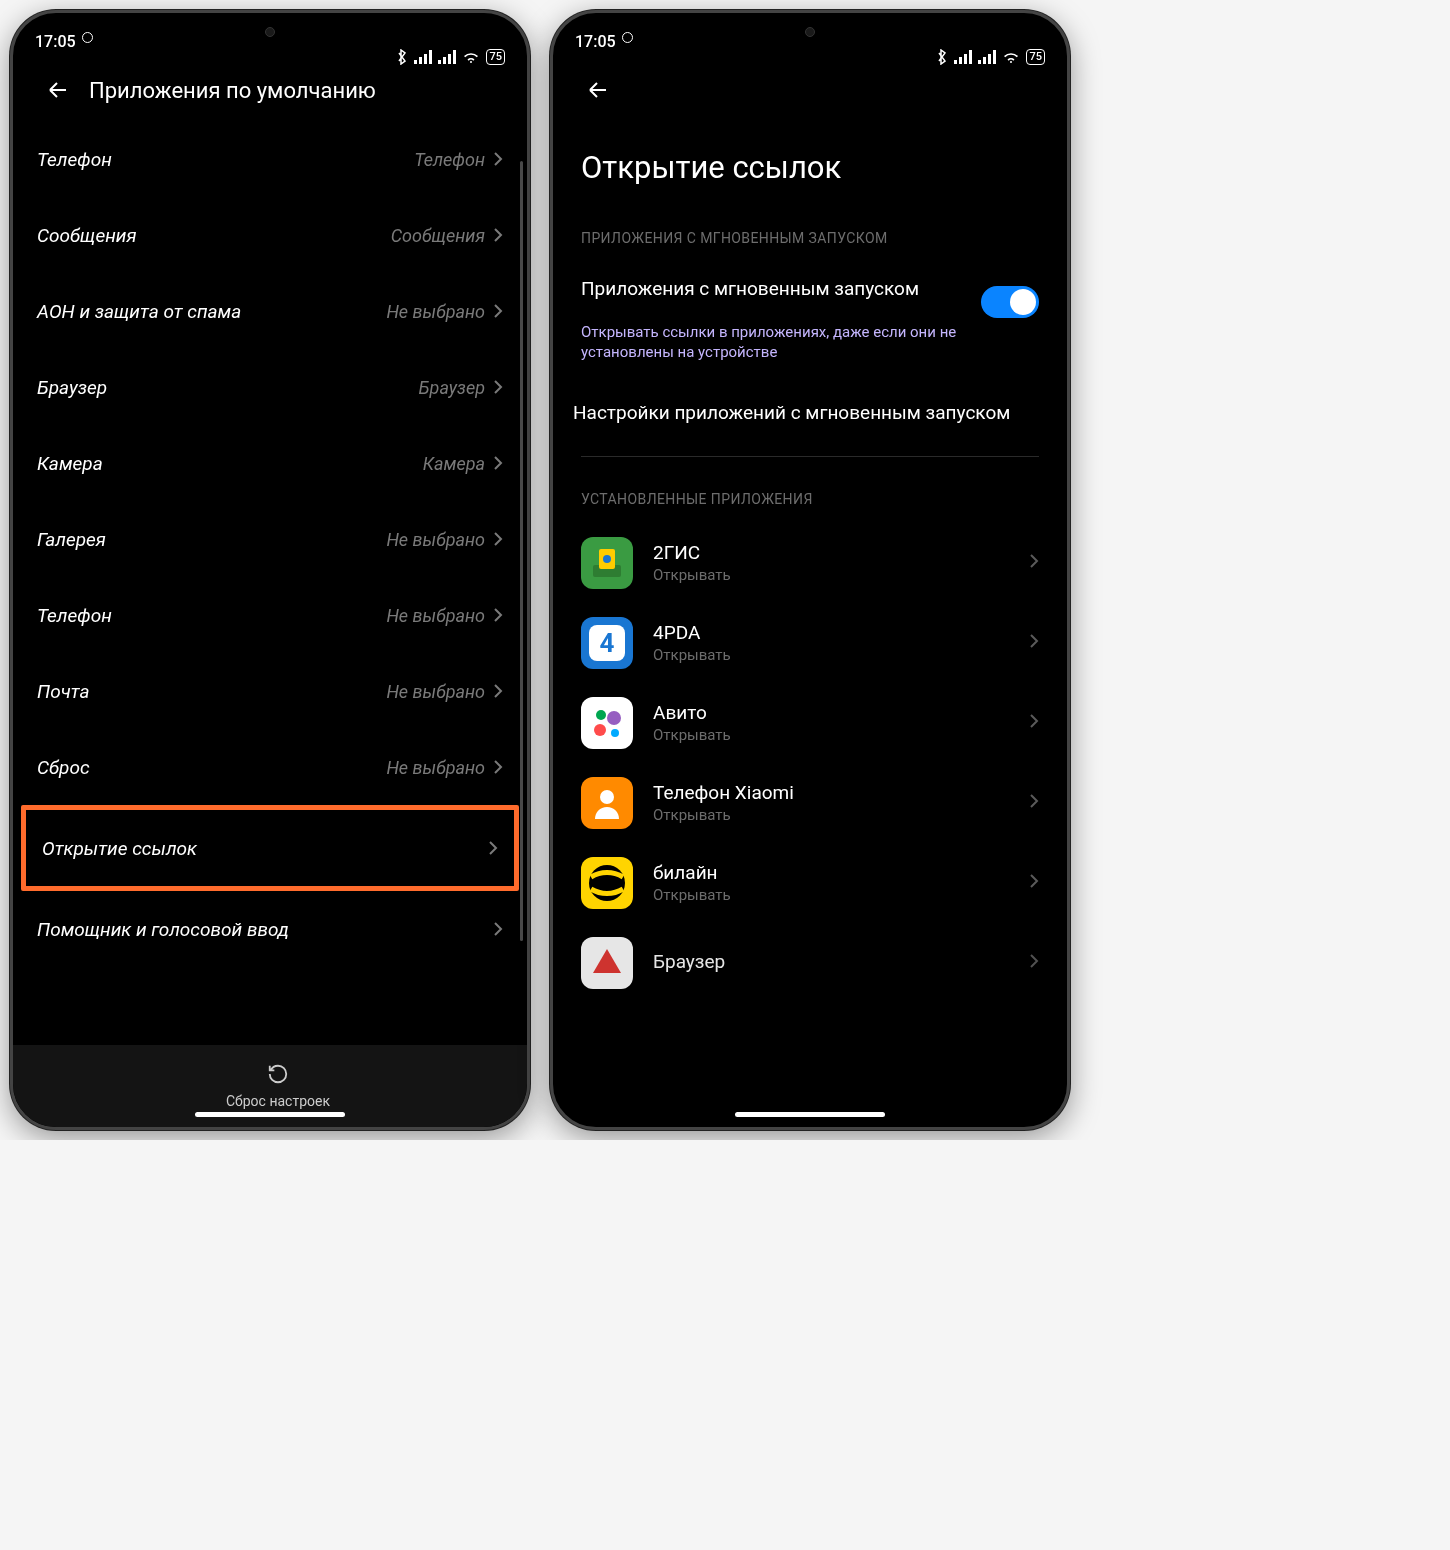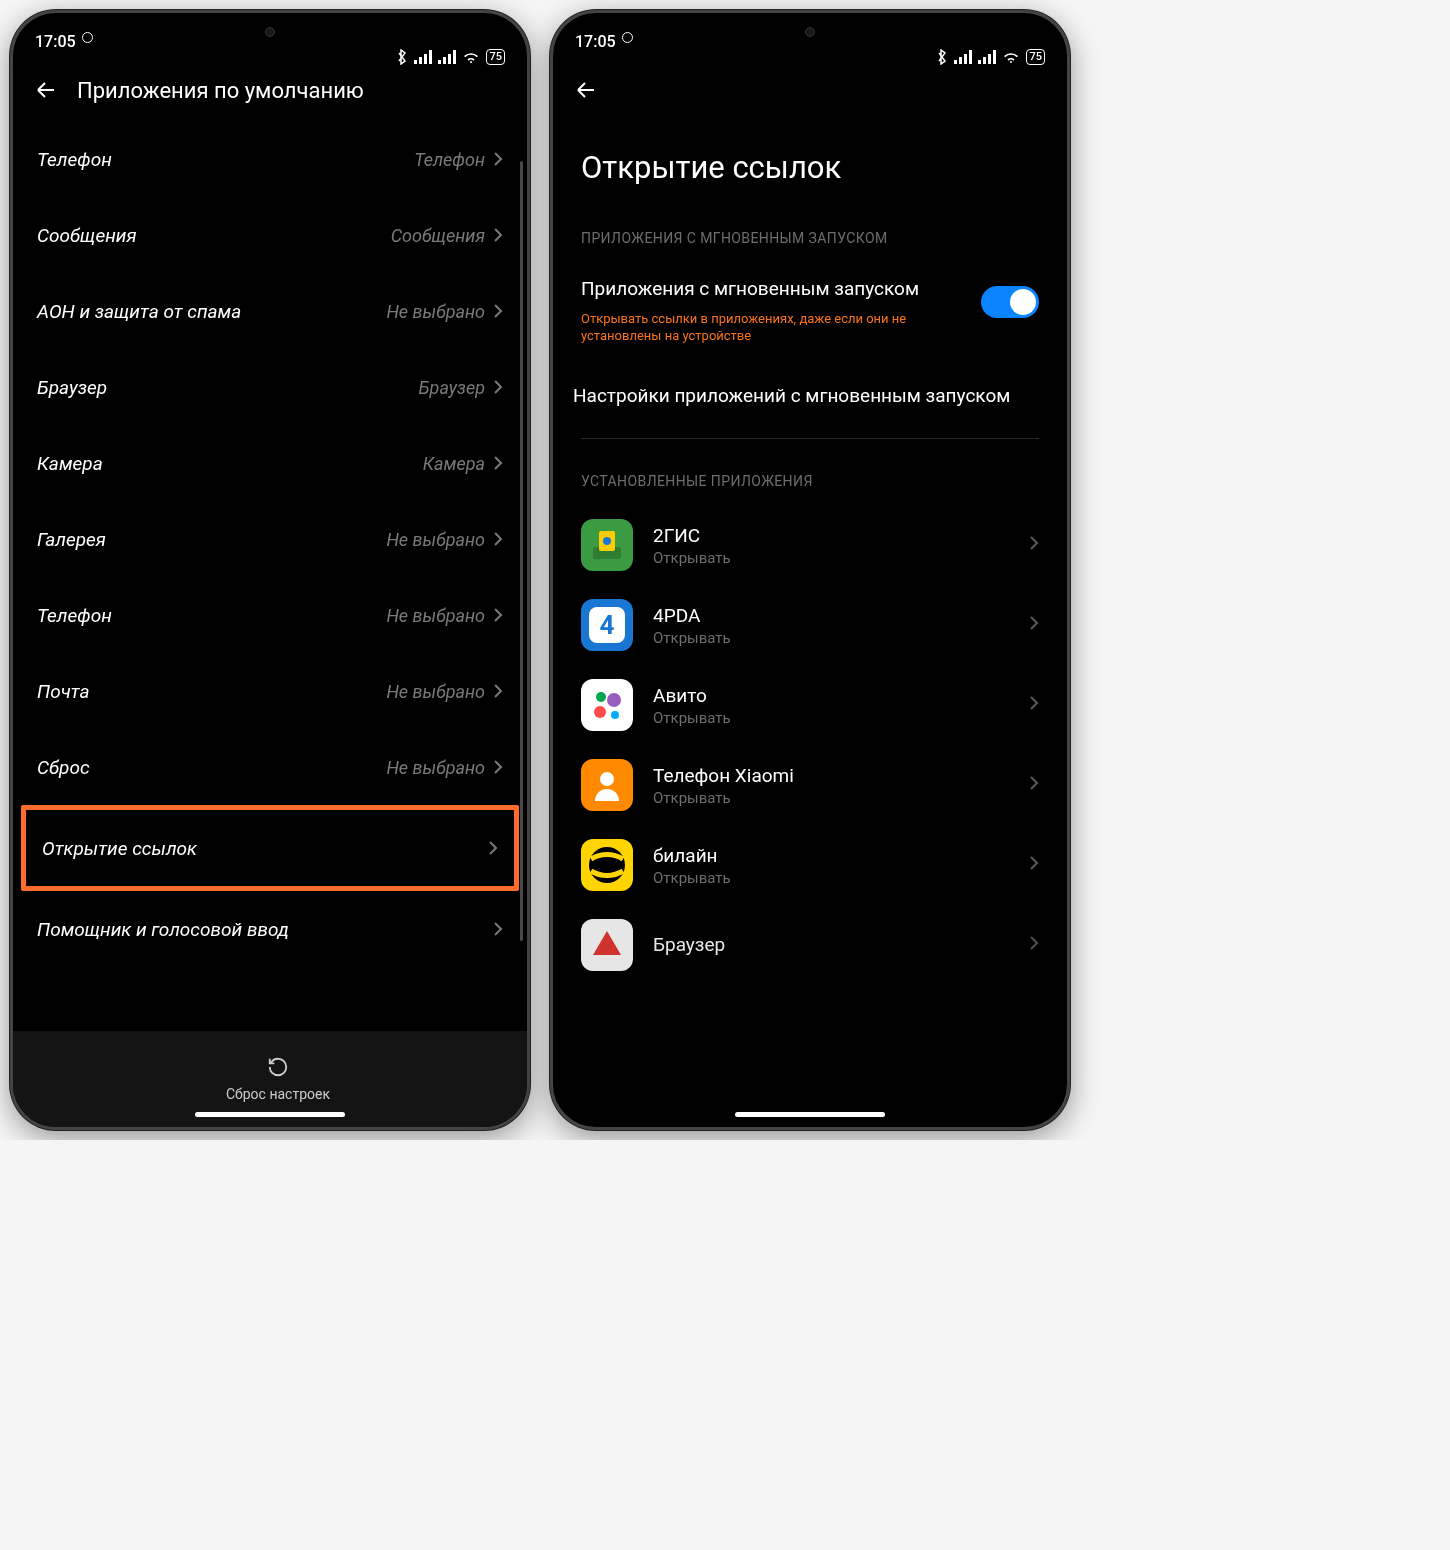--- a/index.html
+++ b/index.html
@@ -61,20 +61,21 @@
   .status-icons svg { display: block; }
   .circle-hollow {
     width: 11px; height: 11px; border: 1.5px solid #fff; border-radius: 50%;
   }
   .header-row {
     display: flex;
     align-items: center;
     padding: 14px 20px 18px 20px;
     gap: 18px;
     color: #fff;
+    margin-left: 12px;
   }
   .back-btn { width: 26px; height: 26px; display: flex; align-items: center; justify-content: center; }
   .header-title { font-size: 22px; font-weight: 400; color: #fff; }
   .big-title {
     font-size: 31px;
     color: #fff;
     padding: 28px 28px 34px 28px;
     font-weight: 400;
   }
   .content { flex: 1; overflow: hidden; position: relative; }
@@ -111,21 +112,21 @@
     font-size: 18px;
   }
   .chevron svg { display: block; }
   .highlighted {
     border: 5px solid #ff6b2c;
     border-radius: 2px;
     margin: 0 8px;
   }
   .highlighted .list-row { padding: 16px 16px; }
   .bottom-bar {
-    height: 96px;
+    height: 82px;
     background: #141414;
     display: flex;
     flex-direction: column;
     align-items: center;
     justify-content: center;
     gap: 8px;
     color: #ccc;
     font-size: 14px;
     padding-left: 16px;
   }
@@ -146,21 +147,21 @@
     letter-spacing: 0.4px;
   }
   .toggle-row {
     padding: 14px 28px 18px 28px;
     display: flex;
     align-items: flex-start;
     gap: 16px;
   }
   .toggle-text { flex: 1; }
   .toggle-title { color: #fff; font-size: 19px; line-height: 1.35; }
-  .toggle-sub { color: #f97316; font-size: 13px; line-height: 1.35; margin-top: 8px; }
+  .toggle-sub { color: #c4b5fd; font-size: 15px; line-height: 1.35; margin-top: 20px; }
   .toggle {
     width: 58px; height: 32px; background: #0a84ff; border-radius: 16px;
     position: relative; flex-shrink: 0; margin-top: 10px;
   }
   .toggle::after {
     content: ""; position: absolute; right: 3px; top: 3px;
     width: 26px; height: 26px; border-radius: 50%; background: #fff;
   }
   .settings-link {
     padding: 20px 28px 24px 20px;

